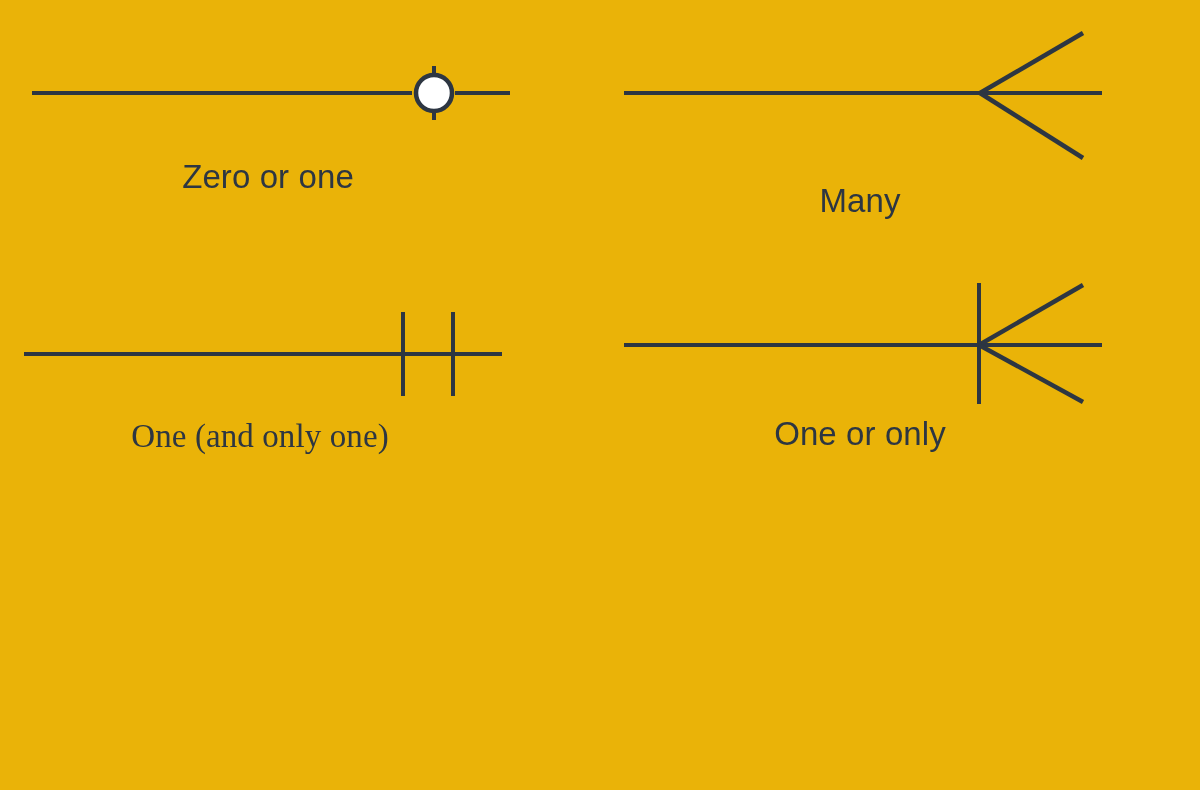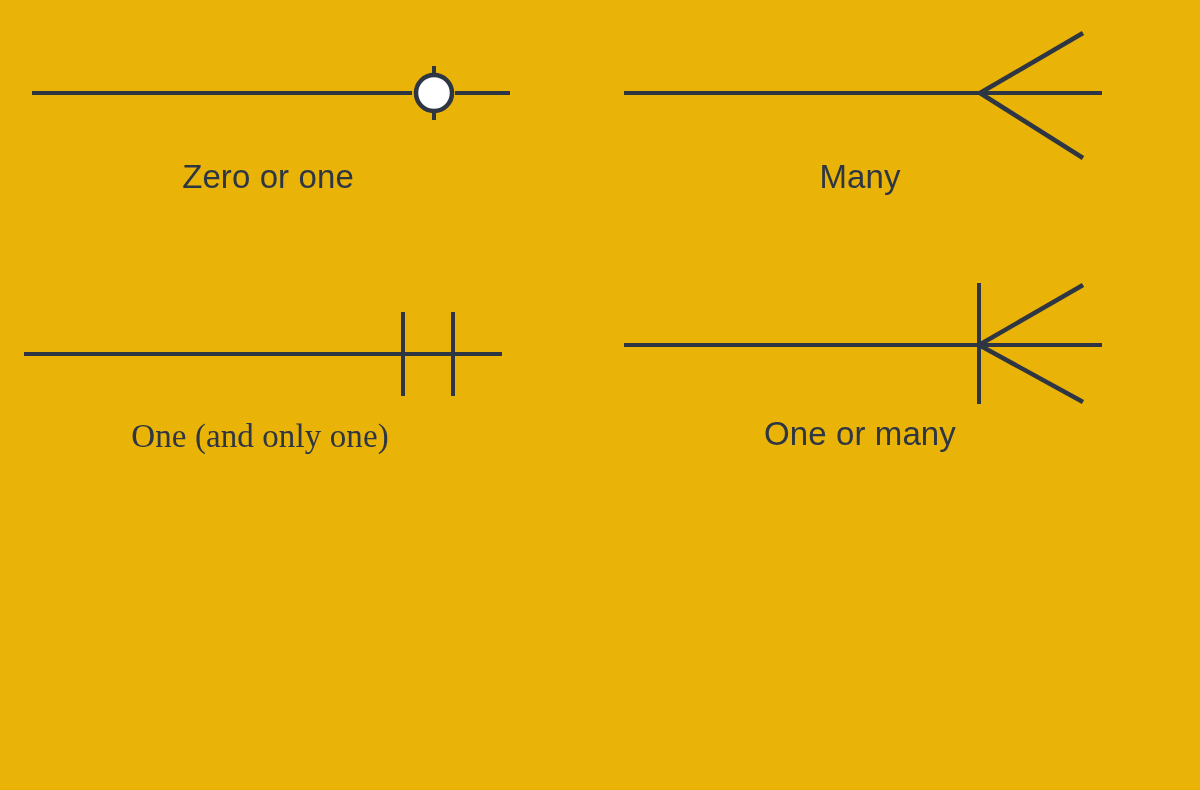--- a/index.html
+++ b/index.html
@@ -102,21 +102,21 @@
     </div>
 
     <div class="notation-cell row-1 col-right">
       <svg class="symbol-canvas" viewBox="0 0 600 230">
 
         <line class="stroke" x1="24" y1="93" x2="502" y2="93" style="stroke: rgb(45, 54, 66);"></line>
 
         <line class="stroke-round" x1="380" y1="93" x2="483" y2="33" style="stroke: rgb(45, 54, 66);"></line>
         <line class="stroke-round" x1="380" y1="93" x2="483" y2="158" style="stroke: rgb(45, 54, 66);"></line>
       </svg>
-      <div class="symbol-label" style="color: rgb(45, 54, 66); font-size: 33px;">Many</div>
+      <div class="symbol-label" style="color: rgb(45, 54, 66); font-size: 33px; margin-top: 24px;">Many</div>
     </div>
 
 
     <div class="notation-cell row-2 col-right">
       <svg class="symbol-canvas" viewBox="0 0 600 230">
         <line class="stroke" x1="24" y1="92" x2="502" y2="92" style="stroke: rgb(45, 54, 66);"></line>
         <line class="stroke" x1="403" y1="50" x2="403" y2="134" style="stroke: rgb(45, 54, 66);"></line>
         <line class="stroke" x1="453" y1="50" x2="453" y2="134" style="stroke: rgb(45, 54, 66);"></line>
       </svg>
       <div class="symbol-label" style="color: rgb(45, 54, 66); font-size: 33px; font-family: Liberation Serif, serif;">One (and only one)</div>
@@ -125,17 +125,17 @@
 
     <div class="notation-cell row-3 col-right">
       <svg class="symbol-canvas" viewBox="0 0 600 230">
         <line class="stroke" x1="24" y1="83" x2="502" y2="83" style="stroke: rgb(45, 54, 66);"></line>
 
         <line class="stroke" x1="379" y1="21" x2="379" y2="142" style="stroke: rgb(45, 54, 66);"></line>
 
         <line class="stroke-round" x1="379" y1="83" x2="483" y2="23" style="stroke: rgb(45, 54, 66);"></line>
         <line class="stroke-round" x1="379" y1="83" x2="483" y2="140" style="stroke: rgb(45, 54, 66);"></line>
       </svg>
-      <div class="symbol-label" style="color: rgb(45, 54, 66); font-size: 33px;">One or many</div>
+      <div class="symbol-label" style="color: rgb(45, 54, 66); font-size: 33px;">One or only</div>
     </div>
 
   </div>
 </div>
 
 </body></html>

